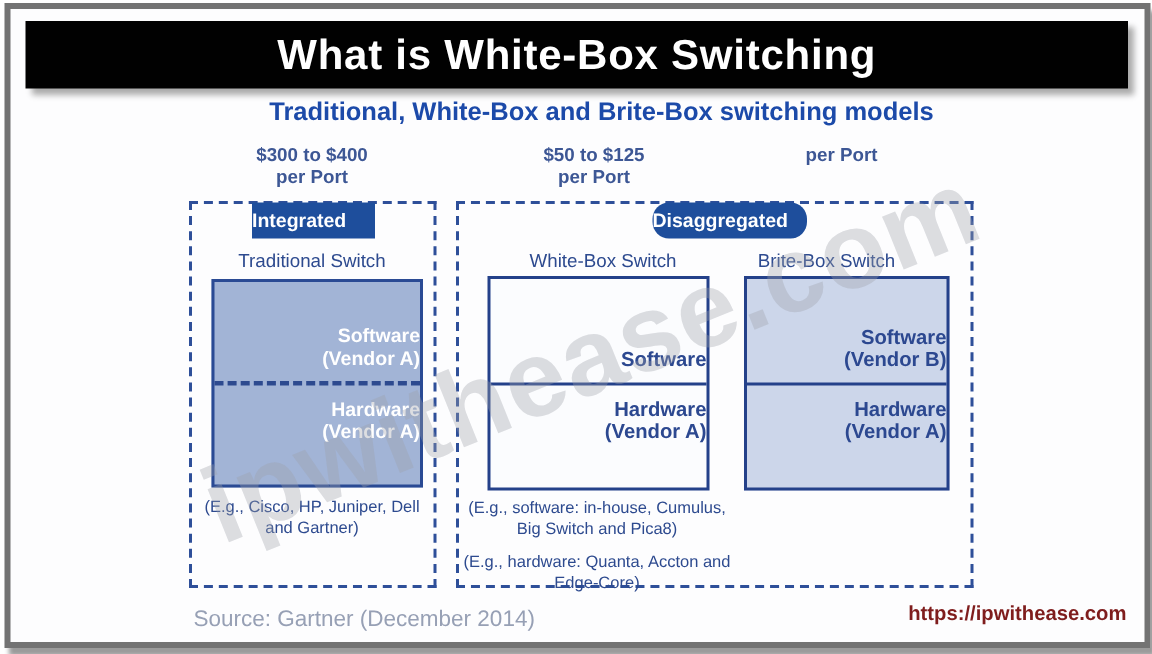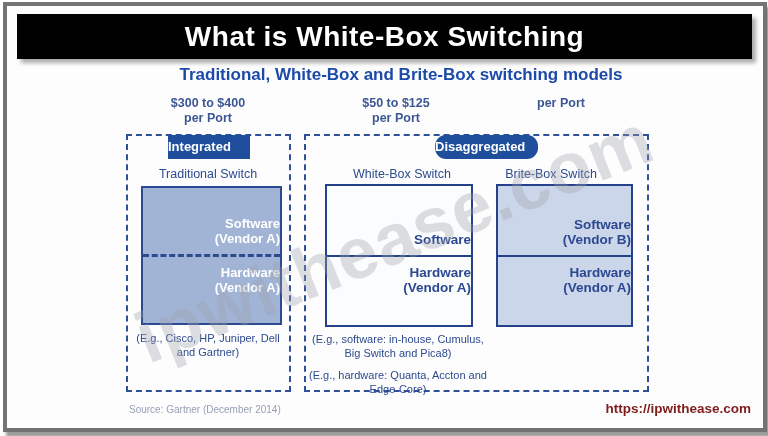--- a/index.html
+++ b/index.html
@@ -131,21 +131,21 @@
   }
   .example .ex-line { margin-bottom: 9px; }
   .example .ex-line:empty { display: none; }
   .example-0 { left: 122px; top: 326px; width: 158px; text-align: center; }
   .example-1 { left: 302px; top: 327px; width: 178px; text-align: center; }
   .example-2 { left: 491px; top: 326px; width: 150px; text-align: left; }
   .source-note {
     position: absolute;
     left: 122px; top: 398px;
     color: #97a0b5;
-    font-size: 10px;
+    font-size: 15px;
   }
   .site-url {
     position: absolute;
     right: 12px; top: 395px;
     color: #7f1d1d;
     font-size: 13.5px;
     font-weight: bold;
     text-decoration: none;
     cursor: pointer;
   }

